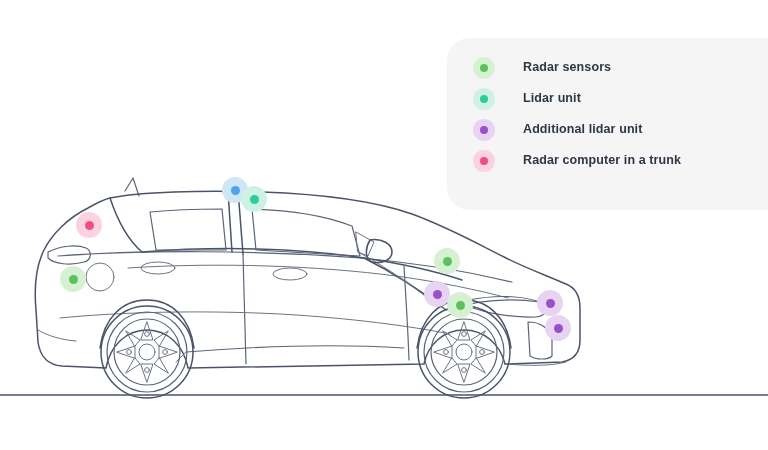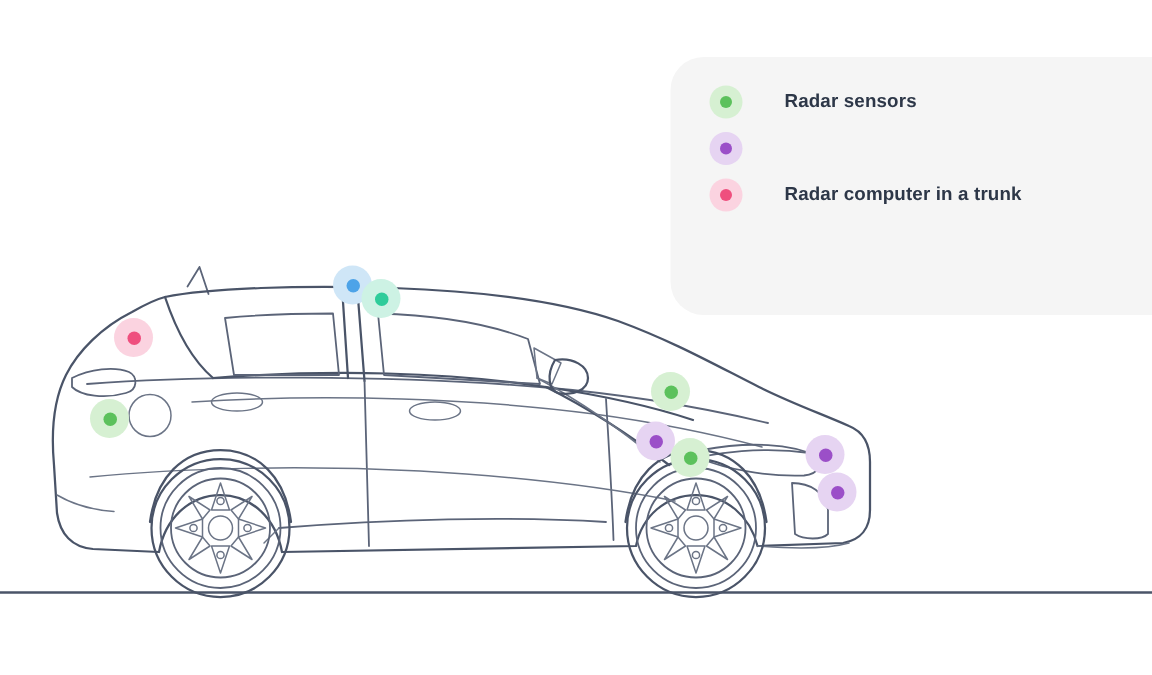--- a/index.html
+++ b/index.html
@@ -289,23 +289,30 @@
     </div>
 
   <div id="legend-panel" style="background: rgb(245, 245, 245);">
       <div class="legend-row">
         <span class="legend-swatch" style="background: rgb(214, 240, 210);">
           <span class="core" style="background: rgb(92, 193, 92);"></span>
         </span>
         <span class="legend-label">Radar sensors</span>
       </div>
       <div class="legend-row">
+        <span class="legend-swatch" style="background: rgb(205, 242, 228);">
+          <span class="core" style="background: rgb(46, 204, 154);"></span>
+        </span>
+        <span class="legend-label">Lidar unit</span>
+      </div>
+      <div class="legend-row">
         <span class="legend-swatch" style="background: rgb(230, 212, 242);">
           <span class="core" style="background: rgb(155, 79, 200);"></span>
         </span>
+        <span class="legend-label">Additional lidar unit</span>
       </div>
       <div class="legend-row">
         <span class="legend-swatch" style="background: rgb(251, 211, 224);">
           <span class="core" style="background: rgb(239, 79, 126);"></span>
         </span>
         <span class="legend-label">Radar computer in a trunk</span>
       </div>
     </div>
 
 </div>

